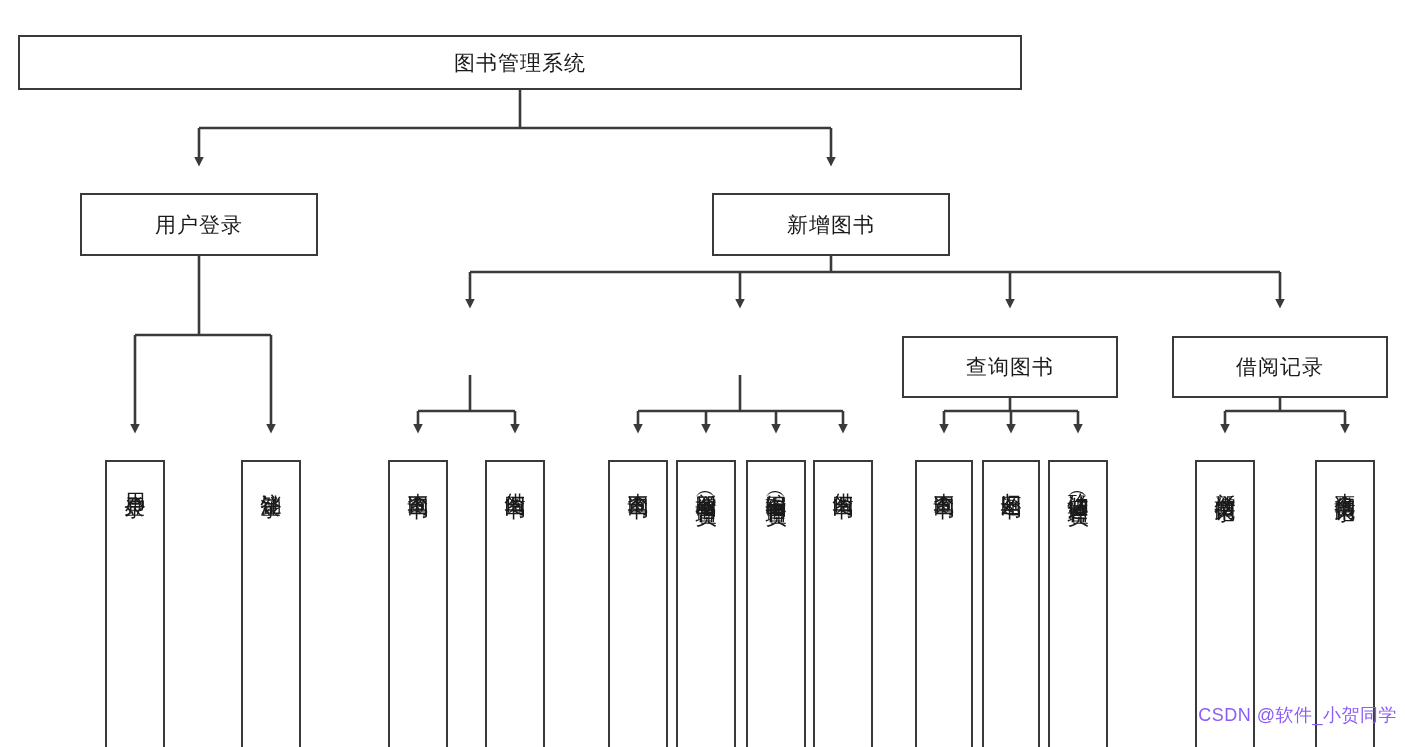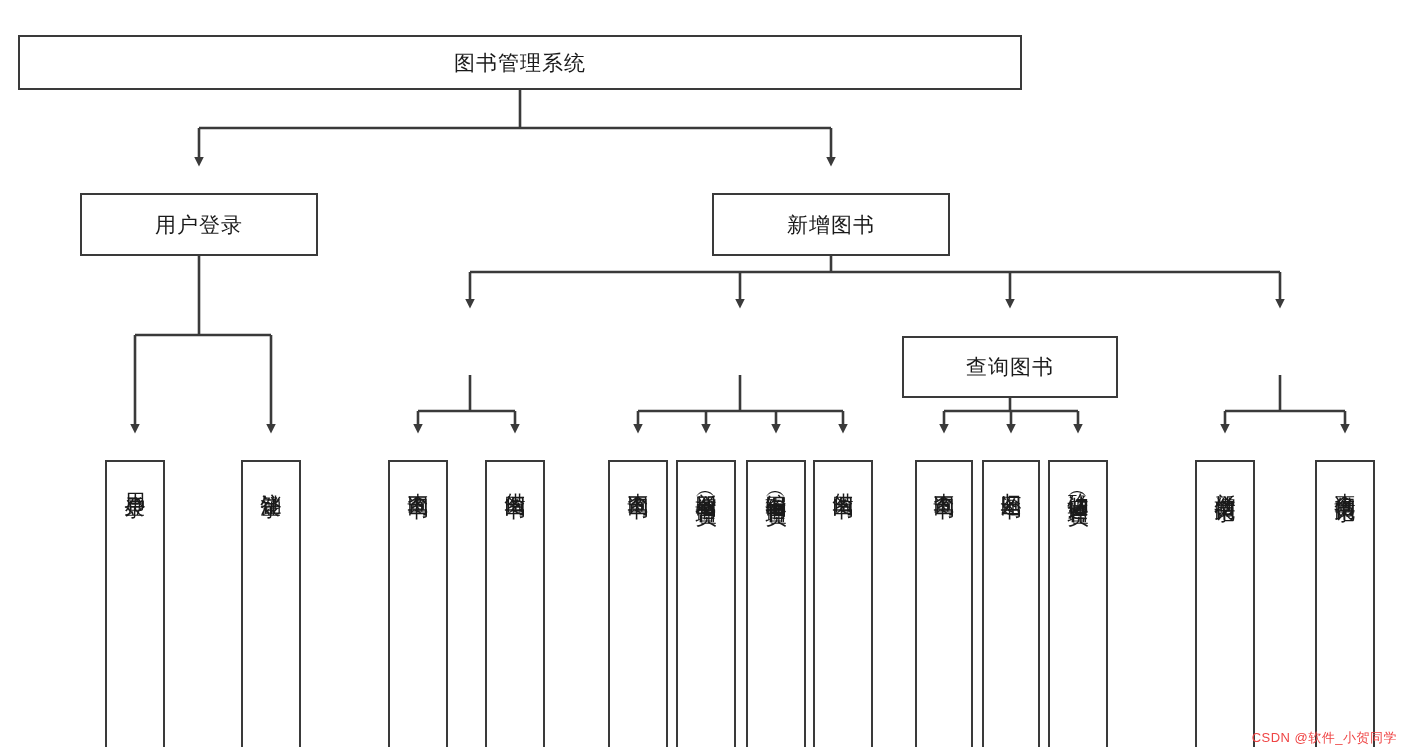--- a/index.html
+++ b/index.html
@@ -36,23 +36,23 @@
     letter-spacing:2px;
     justify-content:flex-start;
     align-items:center;
     padding-top:14px;
     line-height:1.05;
   }
   .node.v span{writing-mode:vertical-rl;text-orientation:upright;}
   #watermark{
     position:absolute;
     right:8px;
-    bottom:0;
-    font-size:13px;
-    color:#ef4444;
+    bottom:20px;
+    font-size:18px;
+    color:#8b5cf6;
     letter-spacing:.5px;
     white-space:nowrap;
   }
 </style>
 </head>
 <body>
 
 <div id="diagram-root">
 
   <svg id="connectors" viewBox="0 0 1405 747">
@@ -112,20 +112,23 @@
   <div class="node h" style="left:80px;top:170px;width:238px;height:63px;">
     <span>用户登录</span>
   </div>
   <div class="node h" style="left:712px;top:170px;width:238px;height:63px;">
     <span>新增图书</span>
   </div>
 
   <div class="node h" style="left:902px;top:313px;width:216px;height:62px;">
     <span>查询图书</span>
   </div>
+  <div class="node h" style="left:1172px;top:313px;width:216px;height:62px;">
+    <span>借阅记录</span>
+  </div>
 
   <div class="node v" style="left:105px;top:437px;width:60px;height:298px;">
     <span>用户登录</span>
   </div>
   <div class="node v" style="left:241px;top:437px;width:60px;height:298px;">
     <span>注销登录</span>
   </div>
 
   <div class="node v" style="left:388px;top:437px;width:60px;height:298px;">
     <span>查询图书</span>

